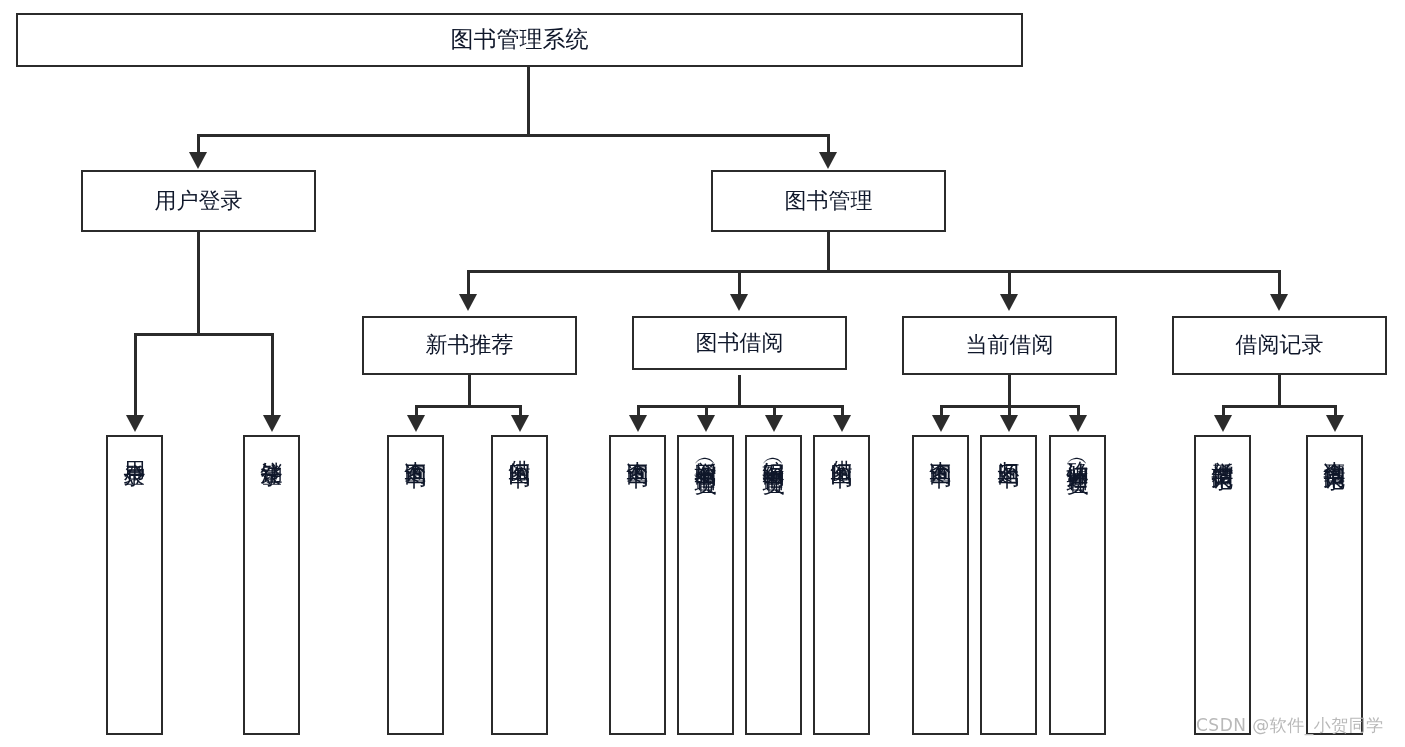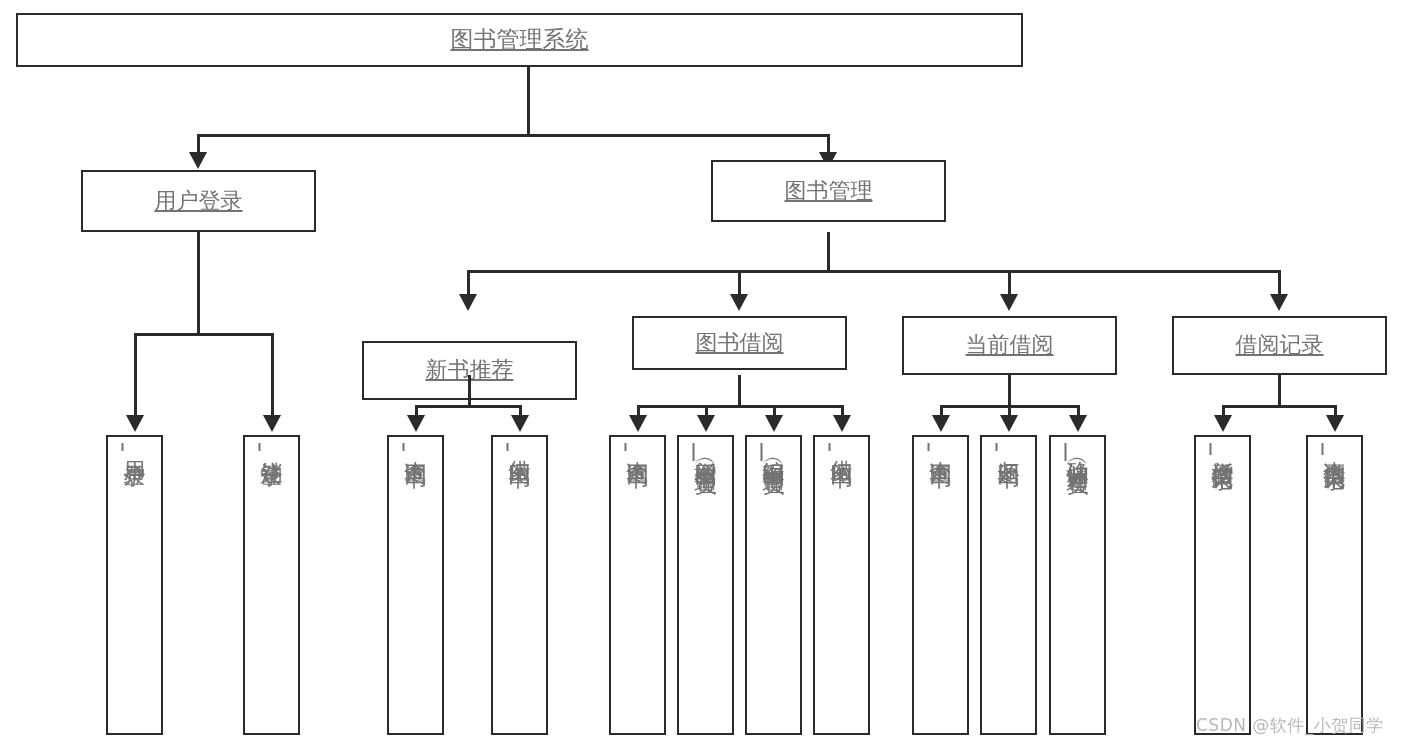--- a/index.html
+++ b/index.html
@@ -18,25 +18,24 @@
   .node{
     position:absolute;
     box-sizing:border-box;
     background:#ffffff;
     border:2px solid #2b2b2b;
     display:flex;
     align-items:center;
     justify-content:center;
   }
   .node .label{
-    color:#737373;
+    color:#0f172a;
     line-height:1.12;
     text-align:left;
     white-space:nowrap;
-    text-decoration:underline;
   }
   .node.root .label{ font-size:23px; }
   .node.lvl2 .label{ font-size:22px; }
   .node.lvl3 .label{ font-size:22px; }
 
   
   .node.leaf{
     align-items:flex-start;
     padding-top:6px;
   }
@@ -90,21 +89,21 @@
 
   <div class="vline" style="left:197px;top:134px;height:19px;"></div>
   <div class="vline" style="left:827px;top:134px;height:19px;"></div>
   <div class="arrow" style="left:189px;top:152px;"></div>
   <div class="arrow" style="left:819px;top:152px;"></div>
 
   <div class="node lvl2" style="left:81px;top:170px;width:235px;height:62px;">
     <span class="label">用户登录</span>
   </div>
 
-  <div class="node lvl2" style="left:711px;top:160px;width:235px;height:62px;">
+  <div class="node lvl2" style="left:711px;top:170px;width:235px;height:62px;">
     <span class="label">图书管理</span>
   </div>
 
   <div class="vline" style="left:197px;top:232px;height:104px;"></div>
   <div class="hline" style="left:135px;top:333px;width:137px;"></div>
   <div class="vline" style="left:134px;top:333px;height:84px;"></div>
   <div class="vline" style="left:271px;top:333px;height:84px;"></div>
   <div class="arrow" style="left:126px;top:415px;"></div>
   <div class="arrow" style="left:263px;top:415px;"></div>
 
@@ -112,21 +111,21 @@
   <div class="hline" style="left:468px;top:270px;width:812px;"></div>
   <div class="vline" style="left:467px;top:270px;height:26px;"></div>
   <div class="vline" style="left:738px;top:270px;height:26px;"></div>
   <div class="vline" style="left:1008px;top:270px;height:26px;"></div>
   <div class="vline" style="left:1278px;top:270px;height:26px;"></div>
   <div class="arrow" style="left:459px;top:294px;"></div>
   <div class="arrow" style="left:730px;top:294px;"></div>
   <div class="arrow" style="left:1000px;top:294px;"></div>
   <div class="arrow" style="left:1270px;top:294px;"></div>
 
-  <div class="node lvl3" style="left:362px;top:316px;width:215px;height:59px;margin-top:25px;">
+  <div class="node lvl3" style="left:362px;top:316px;width:215px;height:59px;">
     <span class="label">新书推荐</span>
   </div>
   <div class="node lvl3" style="left:632px;top:316px;width:215px;height:54px;">
     <span class="label">图书借阅</span>
   </div>
   <div class="node lvl3" style="left:1172px;top:316px;width:215px;height:59px;">
     <span class="label">借阅记录</span>
   </div>
   <div class="node lvl3" style="left:902px;top:316px;width:215px;height:59px;">
     <span class="label">当前借阅</span>

